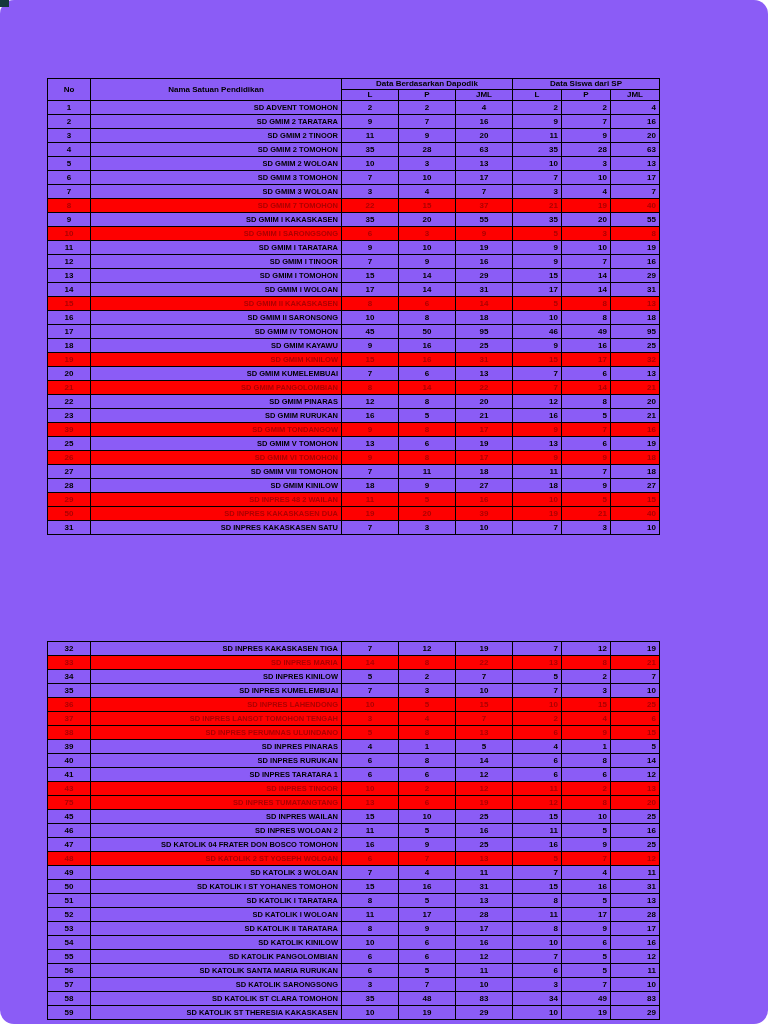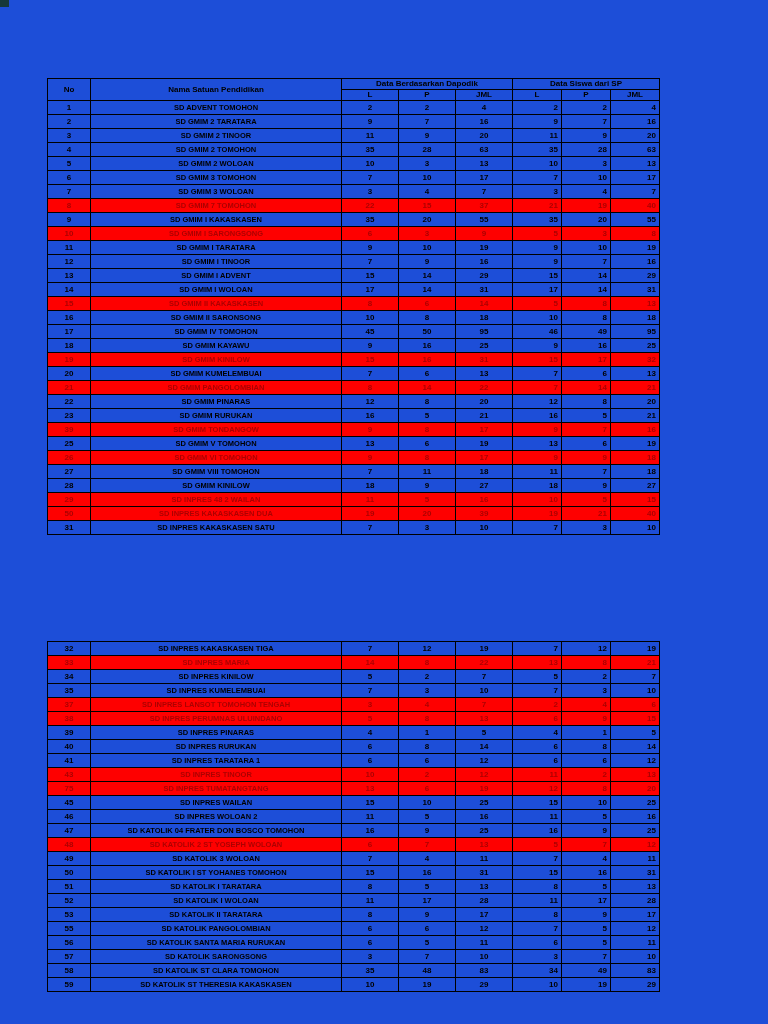--- a/index.html
+++ b/index.html
@@ -2,21 +2,21 @@
 <html><head>
 <meta charset="utf-8">
 <style>
   * { margin: 0; padding: 0; box-sizing: border-box; }
   html, body { background: #ffffff; }
   body {
     width: 768px; height: 1024px;
     position: relative; overflow: hidden;
     font-family: "Liberation Sans", sans-serif;
   }
-  .page { position: absolute; inset: 0; background: #1d4ed8; }
+  .page { position: absolute; inset: 0; background: #8b5cf6; border-radius: 14px; }
   .corner-artifact {
     position: absolute; left: 0; top: 0; width: 9px; height: 7px;
     background: #16383a;
   }
   table.data-table {
     position: absolute; left: 47px;
     width: 612px;
     border-collapse: collapse; table-layout: fixed;
   }
   #table1 { top: 78px; }
@@ -29,21 +29,21 @@
   .data-table th {
     font-size: 8px; font-weight: bold; text-align: center;
     height: 11px; line-height: 10px; padding: 0 2px;
   }
   .data-table td {
     height: 14px; line-height: 13px;
     font-size: 8px; font-weight: bold;
     padding: 0 3px;
   }
   td.c-no  { text-align: center; }
-  td.c-name{ text-align: center; font-size: 7.5px; }
+  td.c-name{ text-align: right; font-size: 7.5px; }
   td.c-dap { text-align: center; }
   td.c-sp  { text-align: right; }
   tr.red td { background: #fe0000; color: #ad0000; }
 </style>
 </head>
 <body>
 
 <div class="page">
   <div class="corner-artifact"></div>
 
@@ -190,21 +190,21 @@
           <td class="c-name">SD GMIM I TINOOR</td>
           <td class="c-dap">7</td>
           <td class="c-dap">9</td>
           <td class="c-dap">16</td>
           <td class="c-sp">9</td>
           <td class="c-sp">7</td>
           <td class="c-sp">16</td>
         </tr>
         <tr>
           <td class="c-no">13</td>
-          <td class="c-name">SD GMIM I ADVENT</td>
+          <td class="c-name">SD GMIM I TOMOHON</td>
           <td class="c-dap">15</td>
           <td class="c-dap">14</td>
           <td class="c-dap">29</td>
           <td class="c-sp">15</td>
           <td class="c-sp">14</td>
           <td class="c-sp">29</td>
         </tr>
         <tr>
           <td class="c-no">14</td>
           <td class="c-name">SD GMIM I WOLOAN</td>
@@ -434,20 +434,30 @@
           <td class="c-no">35</td>
           <td class="c-name">SD INPRES KUMELEMBUAI</td>
           <td class="c-dap">7</td>
           <td class="c-dap">3</td>
           <td class="c-dap">10</td>
           <td class="c-sp">7</td>
           <td class="c-sp">3</td>
           <td class="c-sp">10</td>
         </tr>
         <tr class="red">
+          <td class="c-no">36</td>
+          <td class="c-name">SD INPRES LAHENDONG</td>
+          <td class="c-dap">10</td>
+          <td class="c-dap">5</td>
+          <td class="c-dap">15</td>
+          <td class="c-sp">10</td>
+          <td class="c-sp">15</td>
+          <td class="c-sp">25</td>
+        </tr>
+        <tr class="red">
           <td class="c-no">37</td>
           <td class="c-name">SD INPRES LANSOT TOMOHON TENGAH</td>
           <td class="c-dap">3</td>
           <td class="c-dap">4</td>
           <td class="c-dap">7</td>
           <td class="c-sp">2</td>
           <td class="c-sp">4</td>
           <td class="c-sp">6</td>
         </tr>
         <tr class="red">
@@ -594,20 +604,30 @@
           <td class="c-no">53</td>
           <td class="c-name">SD KATOLIK II TARATARA</td>
           <td class="c-dap">8</td>
           <td class="c-dap">9</td>
           <td class="c-dap">17</td>
           <td class="c-sp">8</td>
           <td class="c-sp">9</td>
           <td class="c-sp">17</td>
         </tr>
         <tr>
+          <td class="c-no">54</td>
+          <td class="c-name">SD KATOLIK KINILOW</td>
+          <td class="c-dap">10</td>
+          <td class="c-dap">6</td>
+          <td class="c-dap">16</td>
+          <td class="c-sp">10</td>
+          <td class="c-sp">6</td>
+          <td class="c-sp">16</td>
+        </tr>
+        <tr>
           <td class="c-no">55</td>
           <td class="c-name">SD KATOLIK PANGOLOMBIAN</td>
           <td class="c-dap">6</td>
           <td class="c-dap">6</td>
           <td class="c-dap">12</td>
           <td class="c-sp">7</td>
           <td class="c-sp">5</td>
           <td class="c-sp">12</td>
         </tr>
         <tr>

